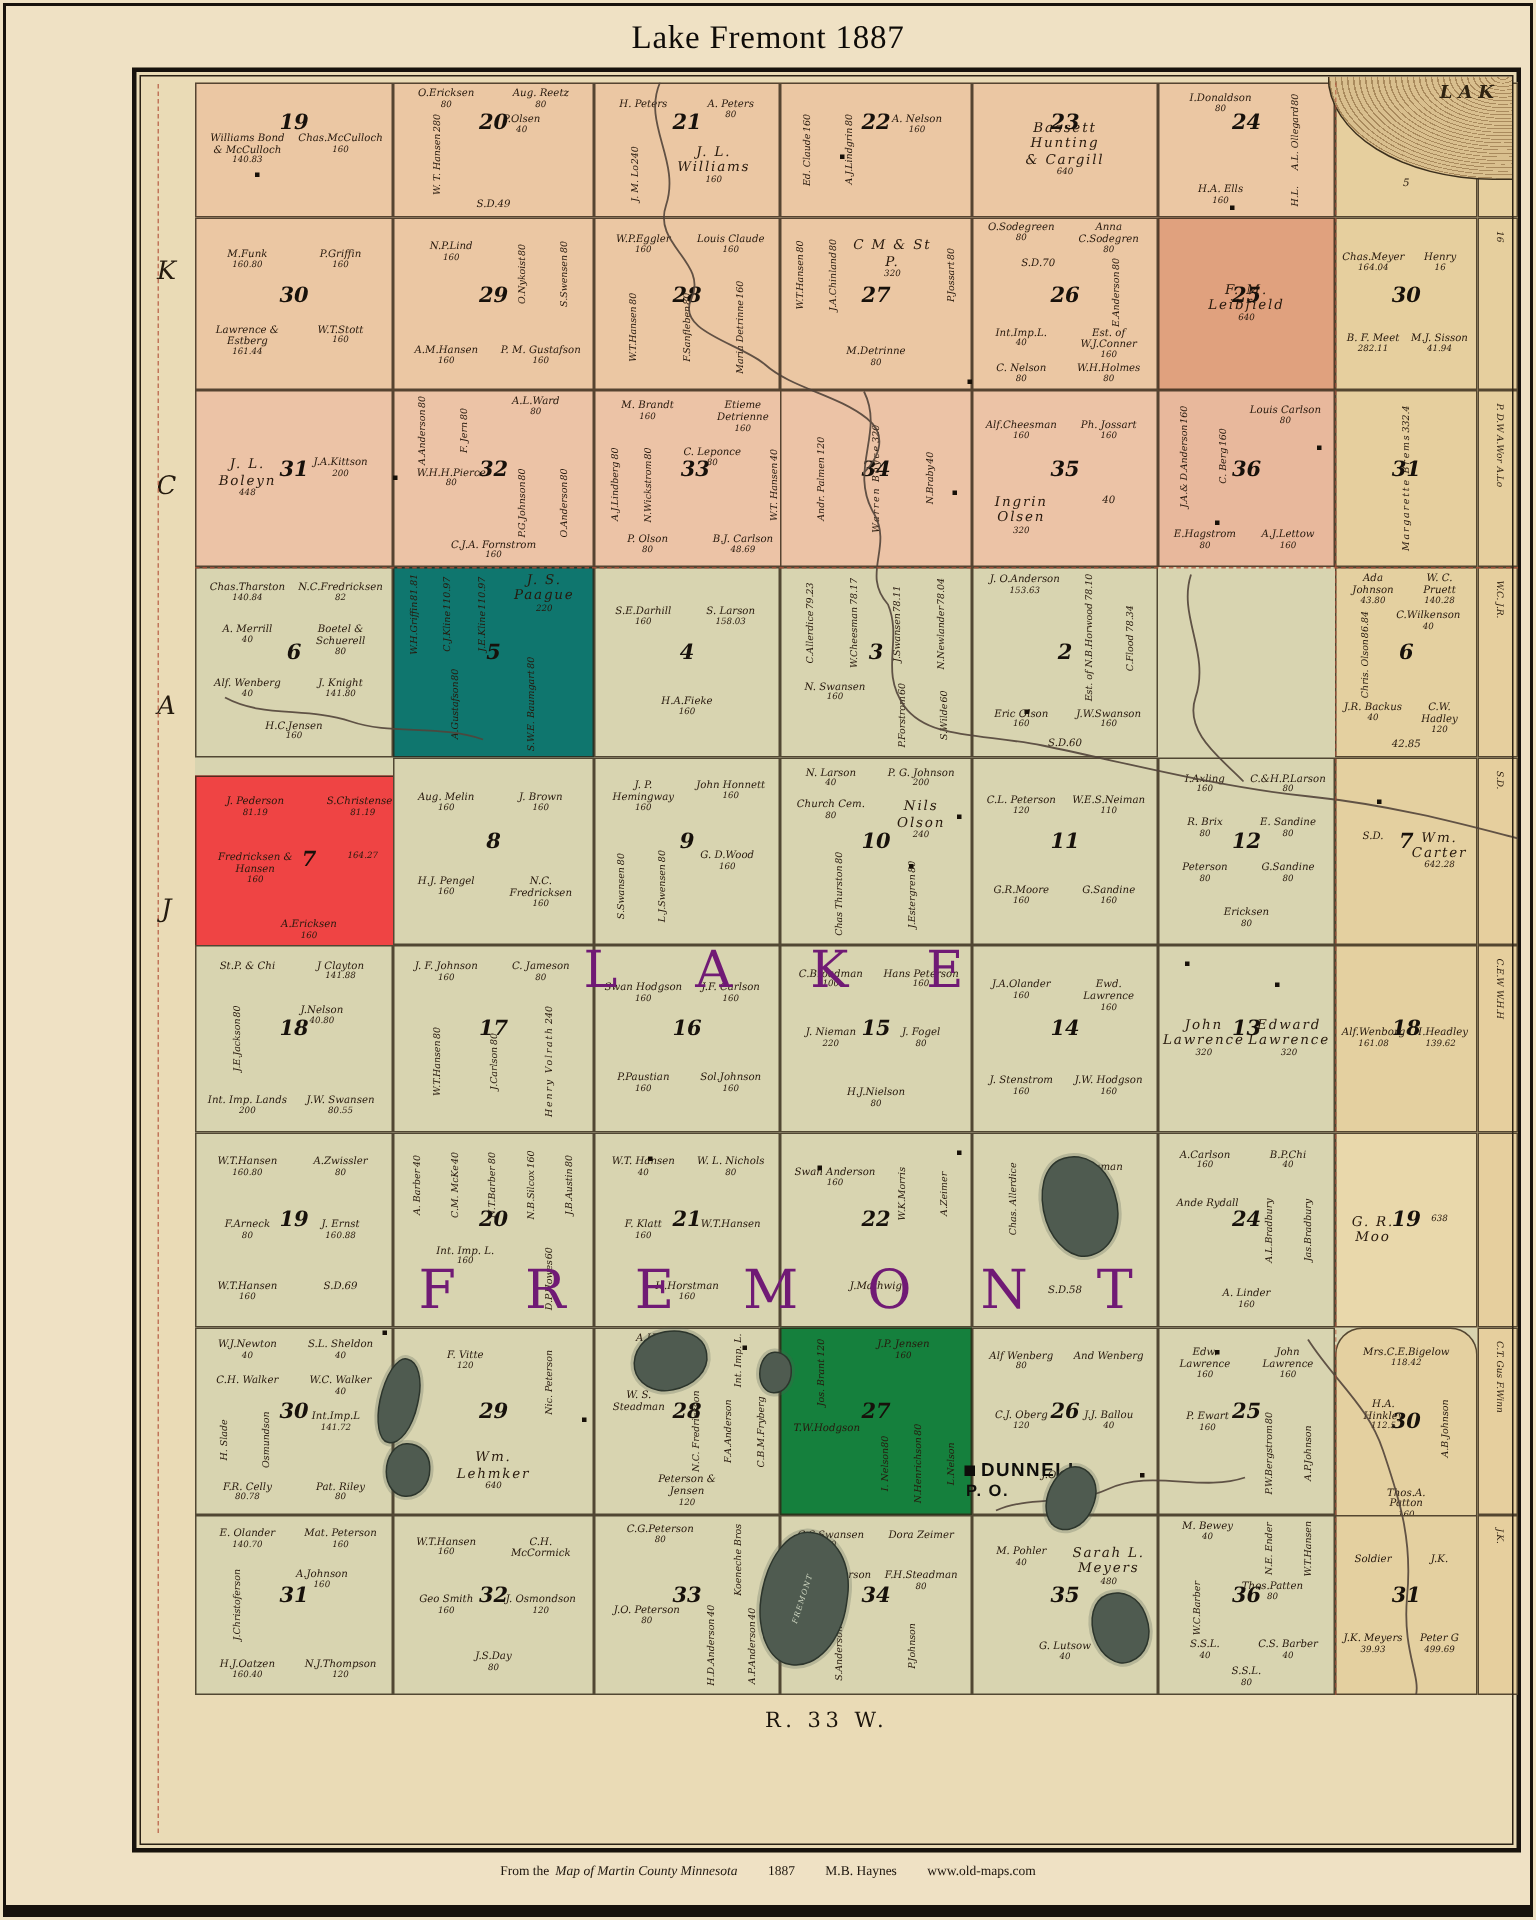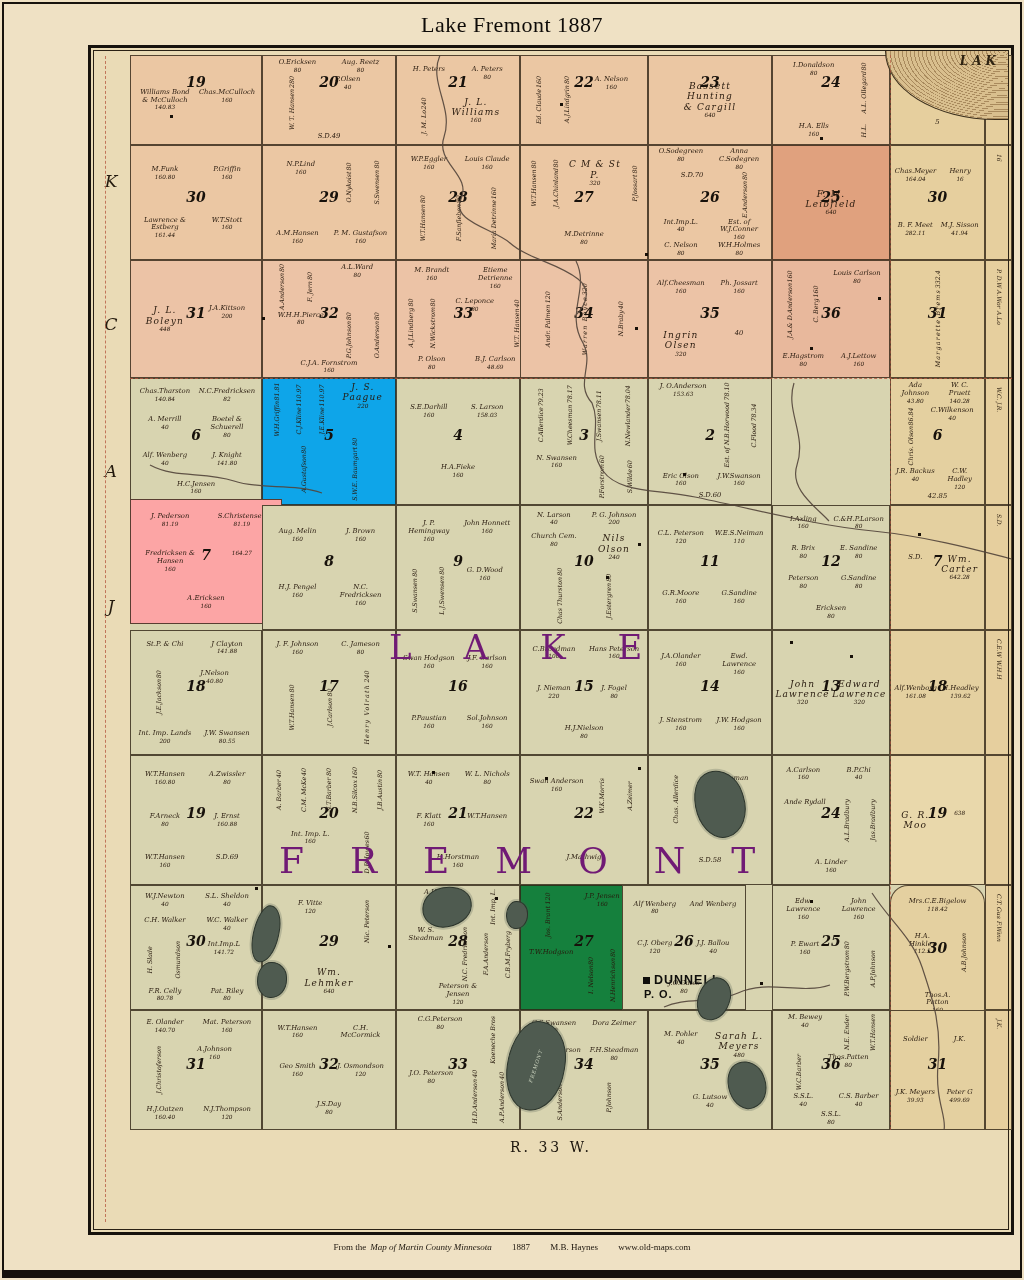--- a/index.html
+++ b/index.html
@@ -463,21 +463,21 @@
               <span class="nm">J. Knight</span>
               <span class="ac">141.80</span>
             </div>
             <div class="parcel">
               <span class="nm">H.C.Jensen</span>
               <span class="ac">160</span>
             </div>
           </div>
           <div class="sec-num">6</div>
         </div>
-        <div class="section" style="left: 132px; top: 323px; width: 134px; height: 127px; background: #0ea5e9;">
+        <div class="section" style="left: 132px; top: 323px; width: 134px; height: 127px; background: #0f766e;">
           <div class="parcels">
             <div class="parcel vert"><span class="nm">W.H.Griffin</span><span class="ac">81.81</span></div>
             <div class="parcel vert"><span class="nm">C.J.Kline</span><span class="ac">110.97</span></div>
             <div class="parcel vert"><span class="nm">J.E.Kline</span><span class="ac">110.97</span></div>
             <div class="parcel big">
               <span class="nm">J. S. Paague</span>
               <span class="ac">220</span>
             </div>
             <div class="parcel vert"><span class="nm">A.Gustafson</span><span class="ac">80</span></div>
             <div class="parcel vert"><span class="nm">S.W.E. Baumgart</span><span class="ac">80</span></div>
@@ -564,21 +564,21 @@
             <div class="parcel">
               <span class="nm">42.85</span>
             </div>
           </div>
           <div class="sec-num">6</div>
         </div>
         <div class="strip" style="left: 855px; top: 323px; width: 27px; height: 127px;">
           <div class="frag">W.C.</div>
           <div class="frag">J.R.</div>
         </div>
-        <div class="section" style="left: 0px; top: 444px; width: 152px; height: 125px; background: #fca5a5;">
+        <div class="section" style="left: 0px; top: 462px; width: 152px; height: 125px; background: #ef4444;">
           <div class="parcels">
             <div class="parcel">
               <span class="nm">J. Pederson</span>
               <span class="ac">81.19</span>
             </div>
             <div class="parcel">
               <span class="nm">S.Christensen</span>
               <span class="ac">81.19</span>
             </div>
             <div class="parcel">
@@ -1068,21 +1068,21 @@
             </div>
             <div class="parcel">
               <span class="nm">T.W.Hodgson</span>
             </div>
             <div class="parcel vert"><span class="nm">I. Nelson</span><span class="ac">80</span></div>
             <div class="parcel vert"><span class="nm">N.Henrichson</span><span class="ac">80</span></div>
             <div class="parcel vert"><span class="nm">L.Nelson</span></div>
           </div>
           <div class="sec-num">27</div>
         </div>
-        <div class="section" style="left: 492px; top: 830px; width: 124px; height: 125px; background: rgb(216, 212, 176);">
+        <div class="section" style="left: 518px; top: 830px; width: 124px; height: 125px; background: rgb(216, 212, 176);">
           <div class="parcels">
             <div class="parcel">
               <span class="nm">Alf Wenberg</span>
               <span class="ac">80</span>
             </div>
             <div class="parcel">
               <span class="nm">And Wenberg</span>
             </div>
             <div class="parcel">
               <span class="nm">C.J. Oberg</span>

